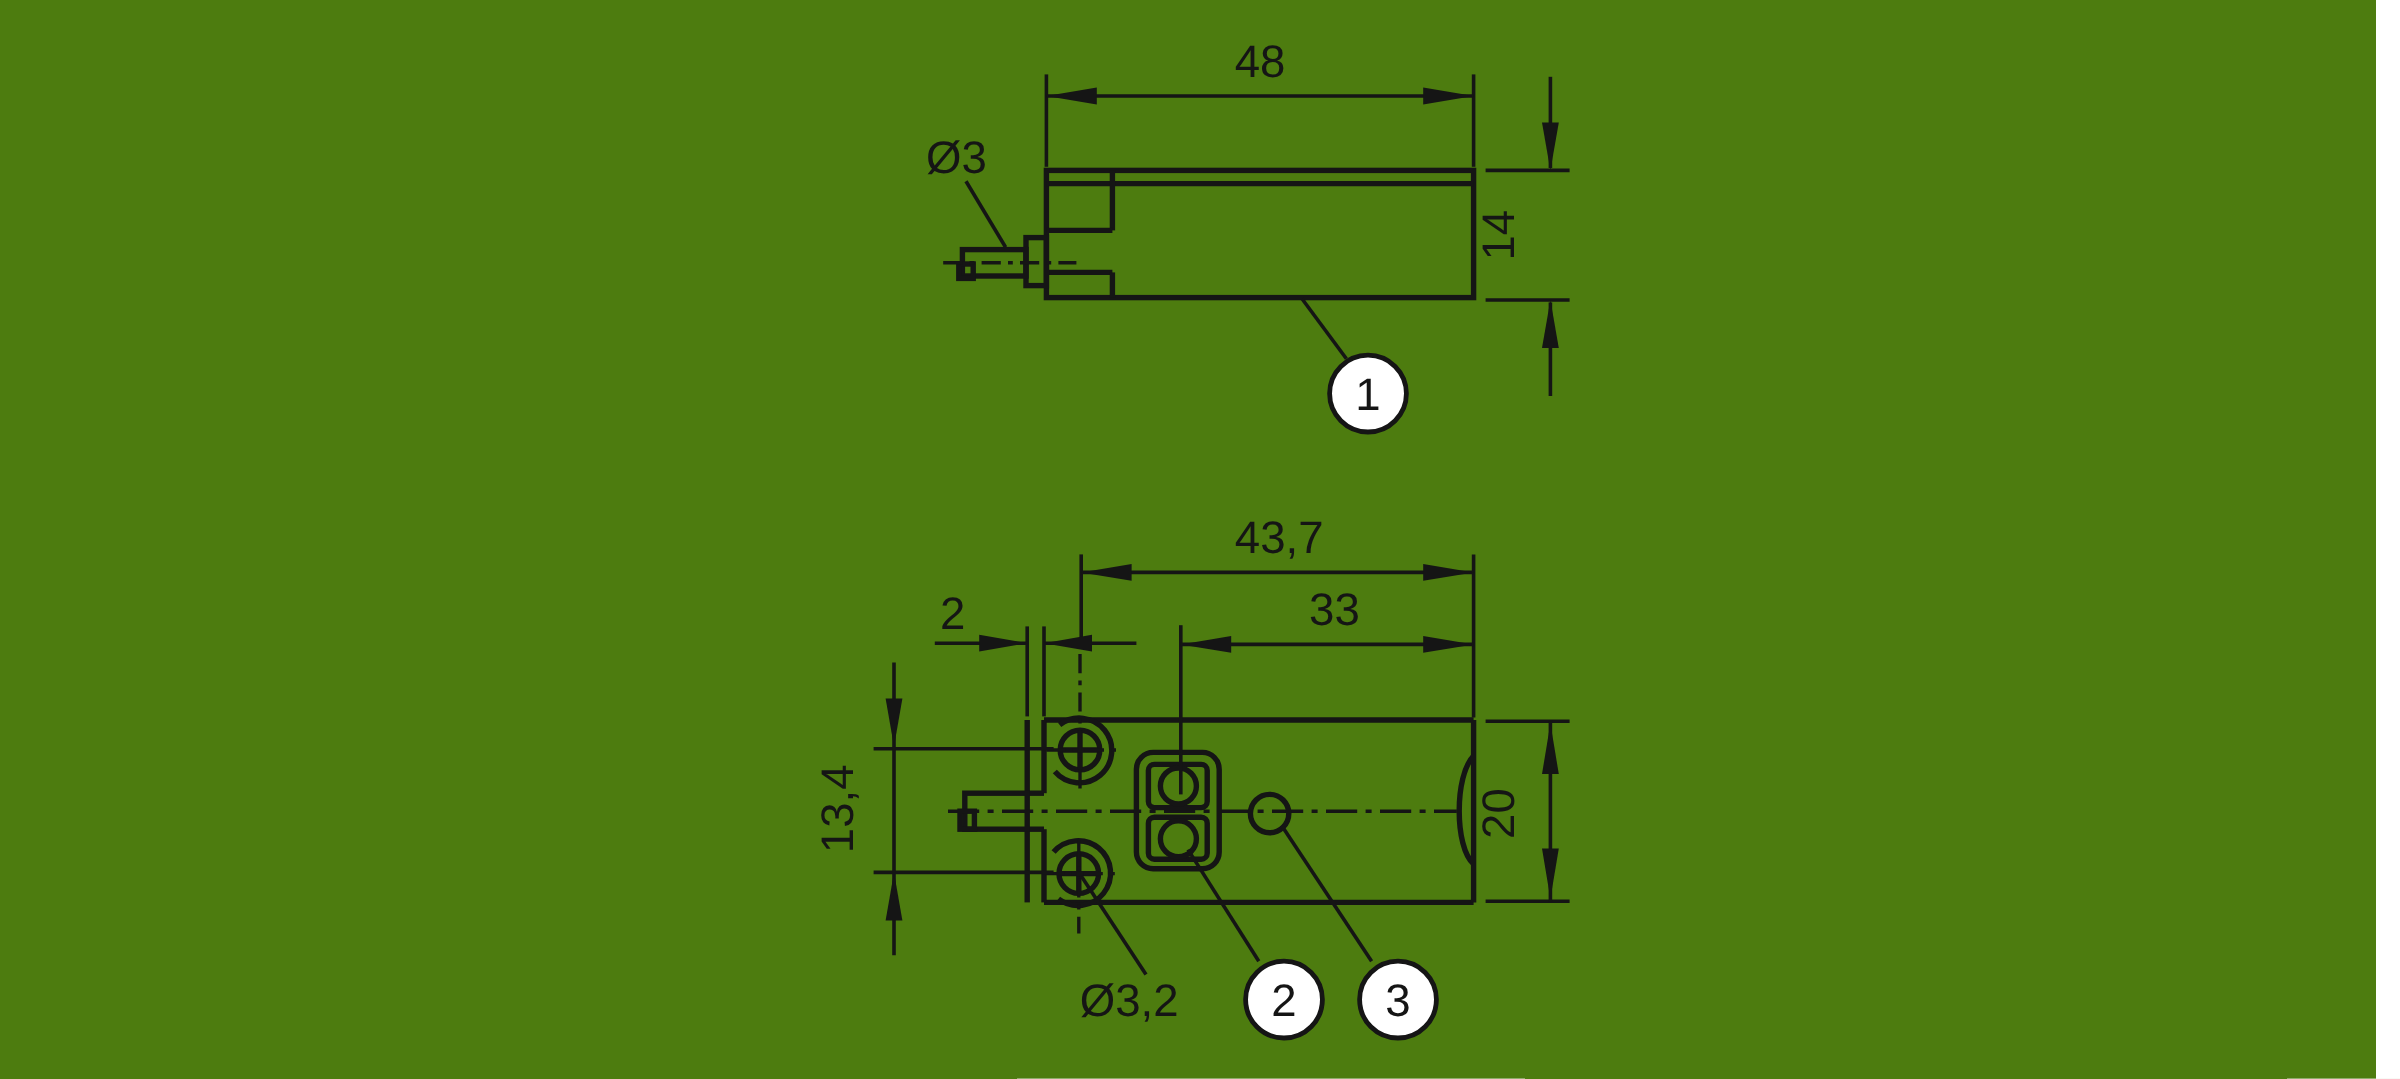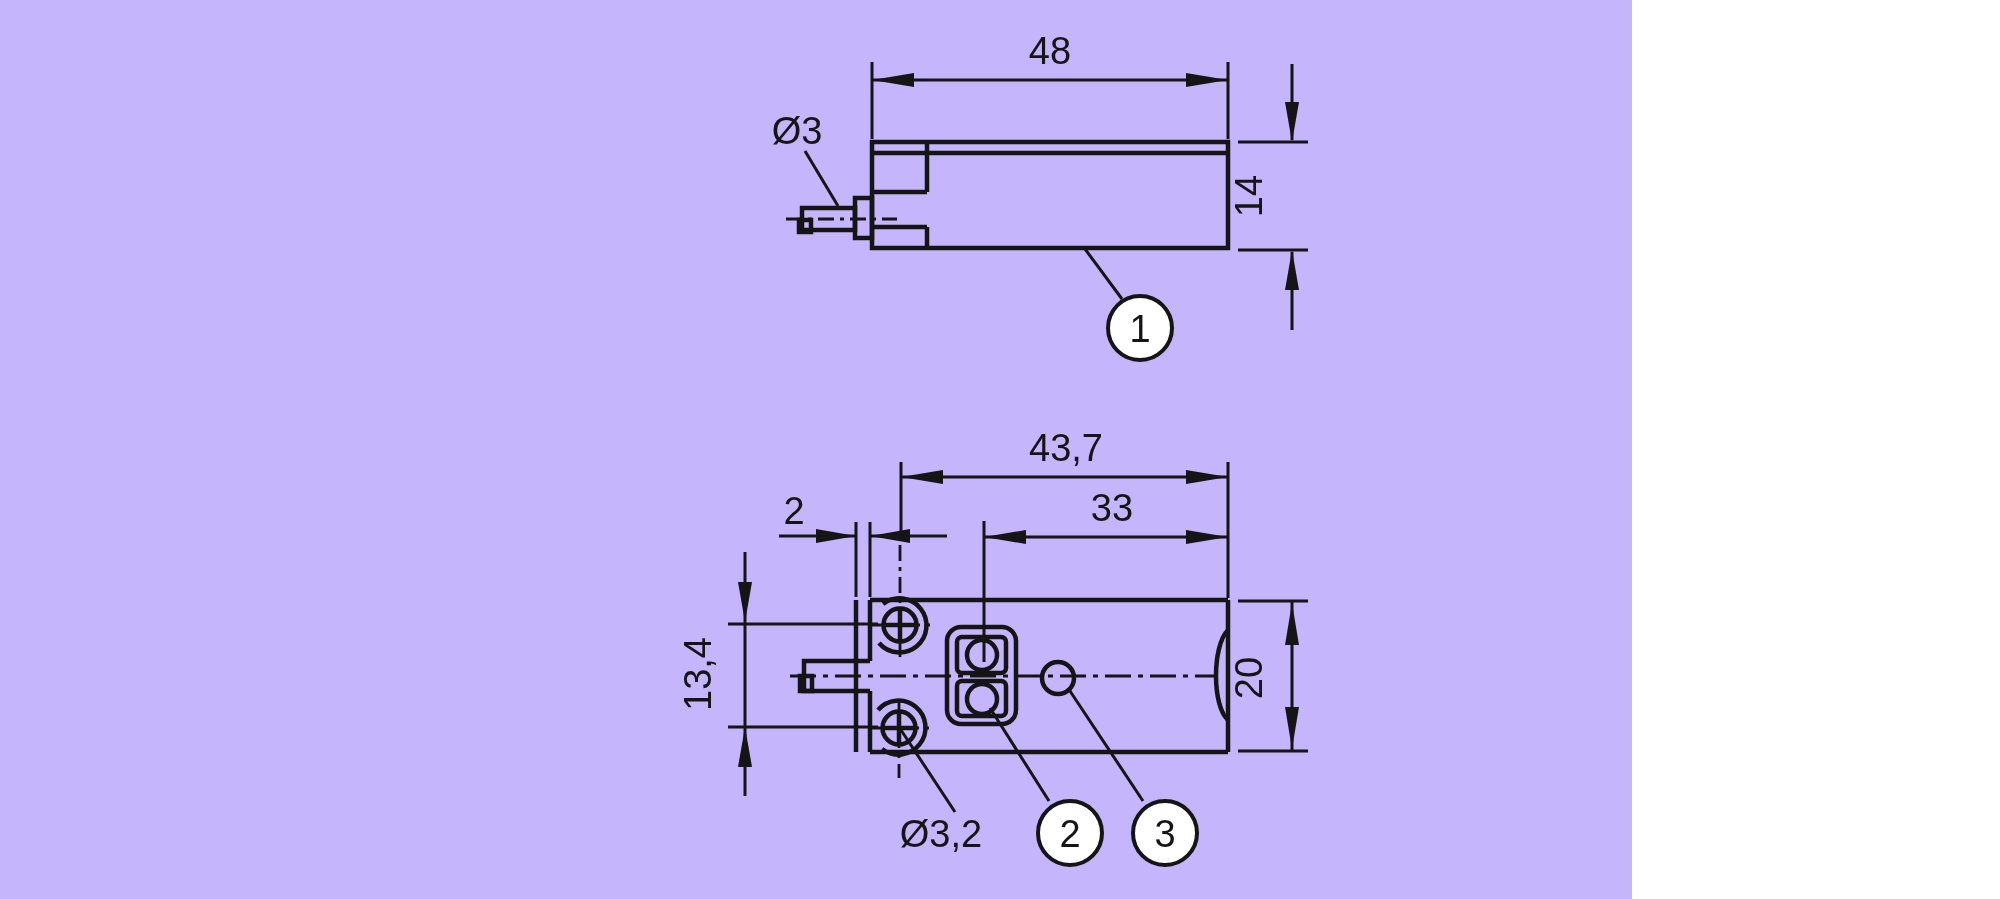--- a/index.html
+++ b/index.html
@@ -2,23 +2,23 @@
 <html><head>
 <meta charset="utf-8">
 <style>
   html, body {
     margin: 0;
     padding: 0;
     background: #ffffff;
   }
   .stage {
     position: relative;
-    width: 1632px;
+    width: 1980px;
     height: 899px;
-    background: #c4b5fd;
+    background: #4d7c0f;
     font-family: "Liberation Sans", sans-serif;
   }
   svg { display: block; }
 
   
   .obj  { stroke: #151515; stroke-width: 4.5; fill: none; stroke-linecap: butt; }
   .thin { stroke: #151515; stroke-width: 3;   fill: none; stroke-linecap: butt; }
   .cl   { stroke: #151515; stroke-width: 2.8; fill: none;
           stroke-dasharray: 26 7 5 7; }
   .clshort { stroke: #151515; stroke-width: 2.8; fill: none;

